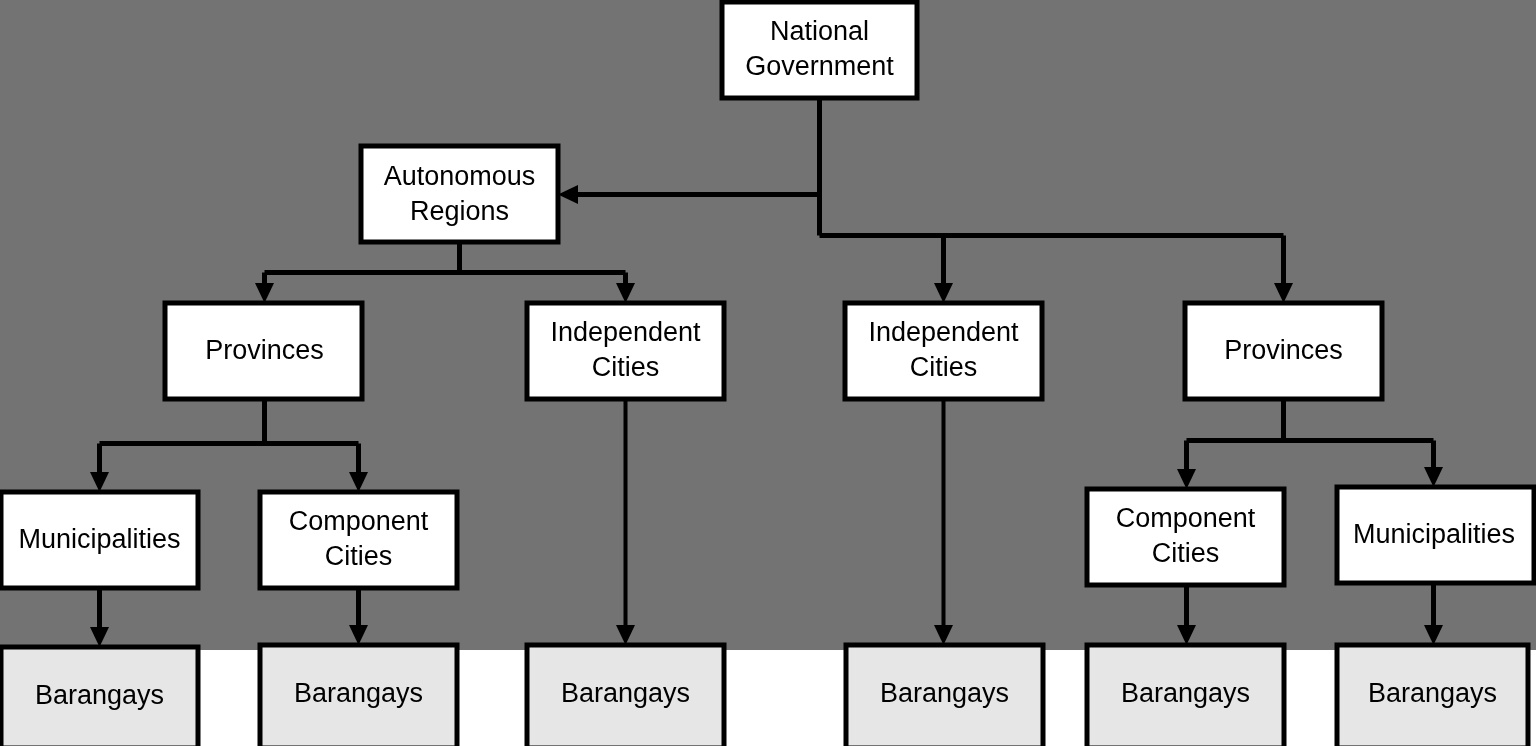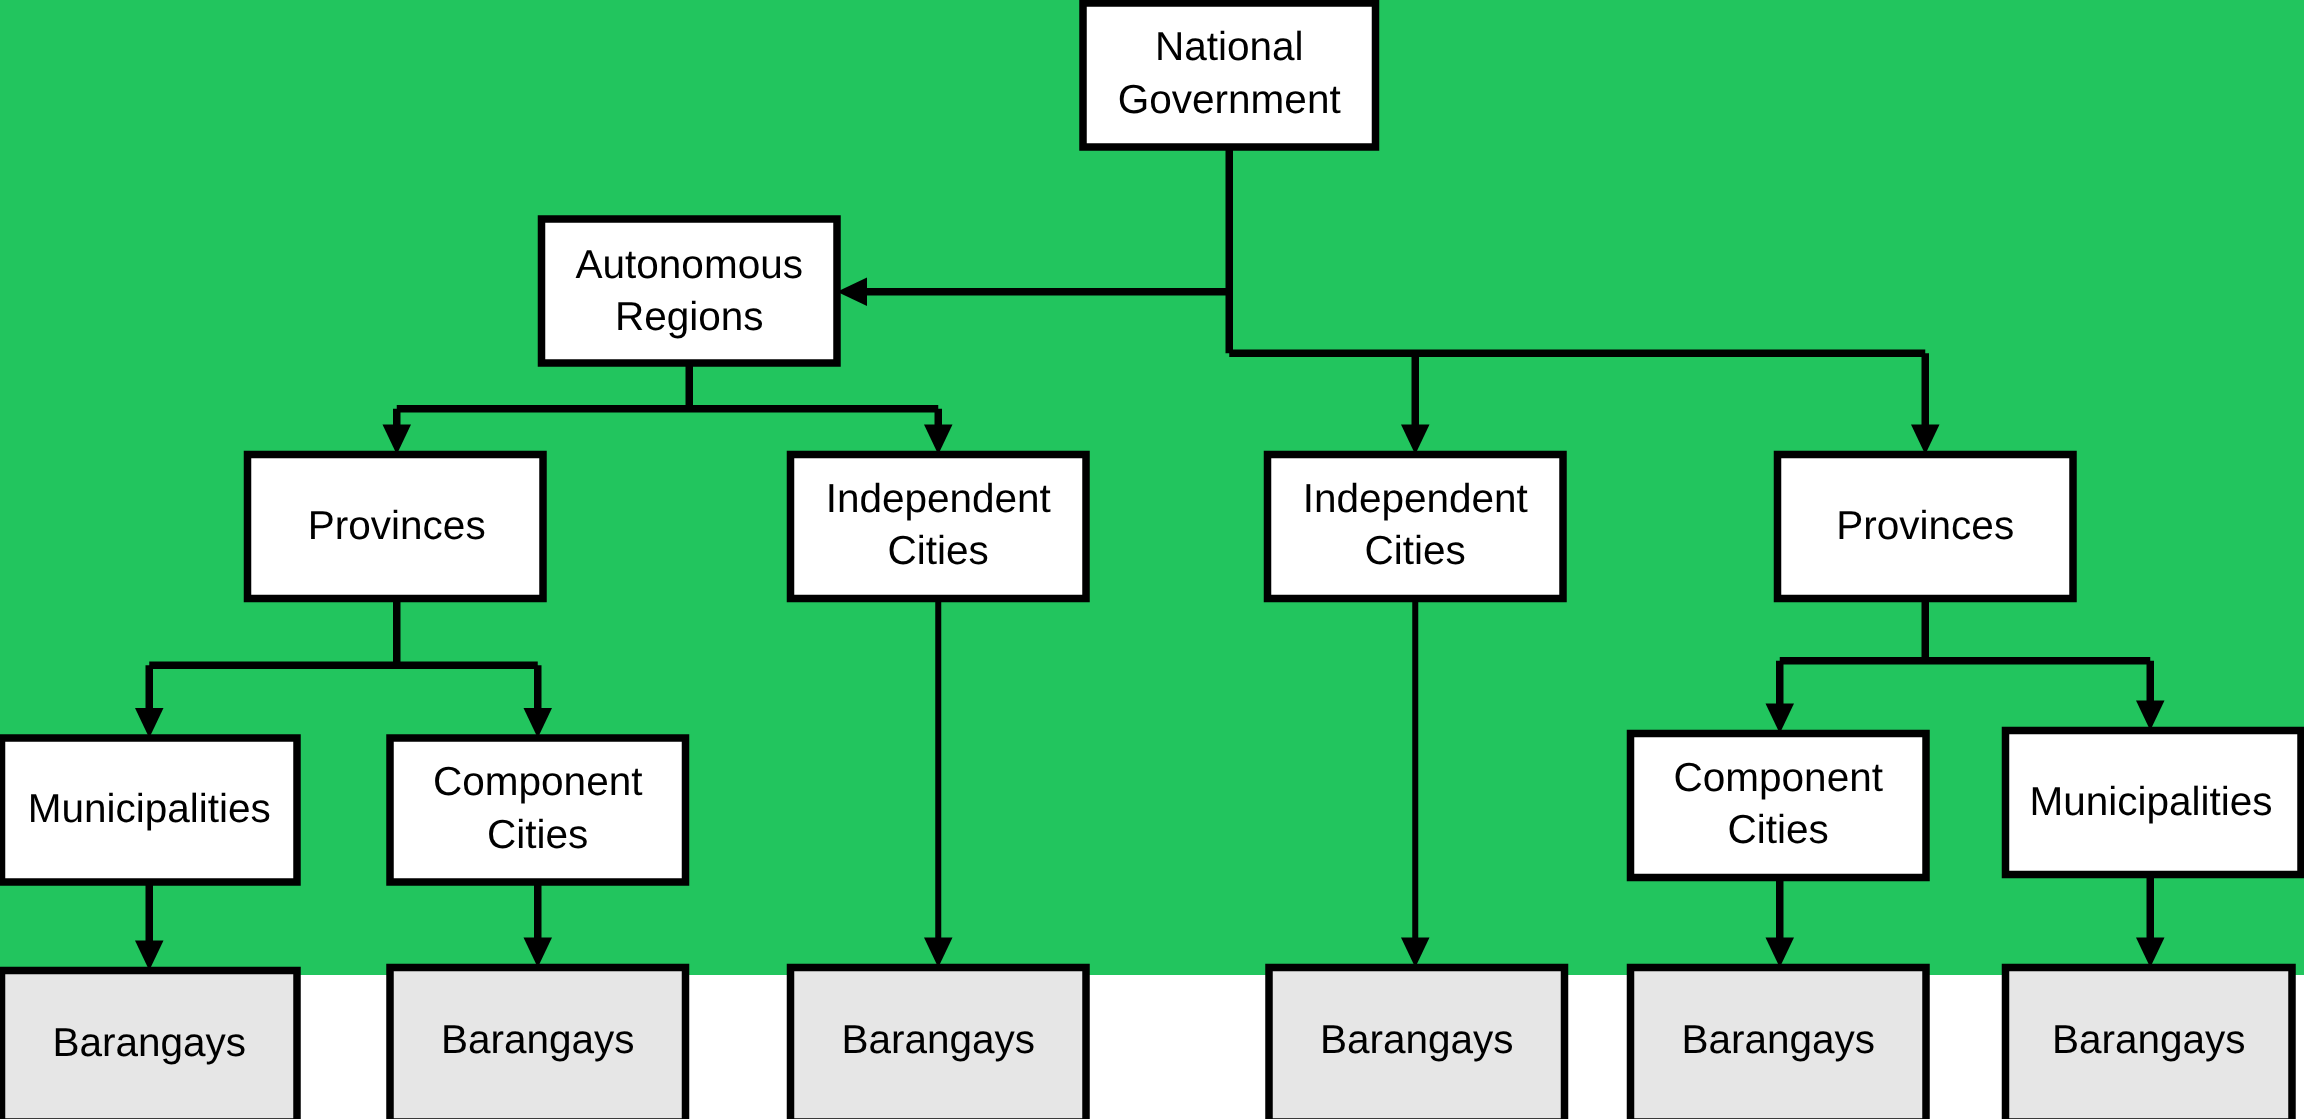--- a/index.html
+++ b/index.html
@@ -11,21 +11,21 @@
   body {
     width: 1536px;
     height: 746px;
     overflow: hidden;
     font-family: "Liberation Sans", sans-serif;
   }
   #diagram-root {
     position: relative;
     width: 1536px;
     height: 650px;
-    background: #22c55e;
+    background: #737373;
   }
   svg#org-chart {
     display: block;
     width: 1536px;
     height: 746px;
   }
   .node-box {
     stroke: #000000;
     stroke-width: 5;
   }

